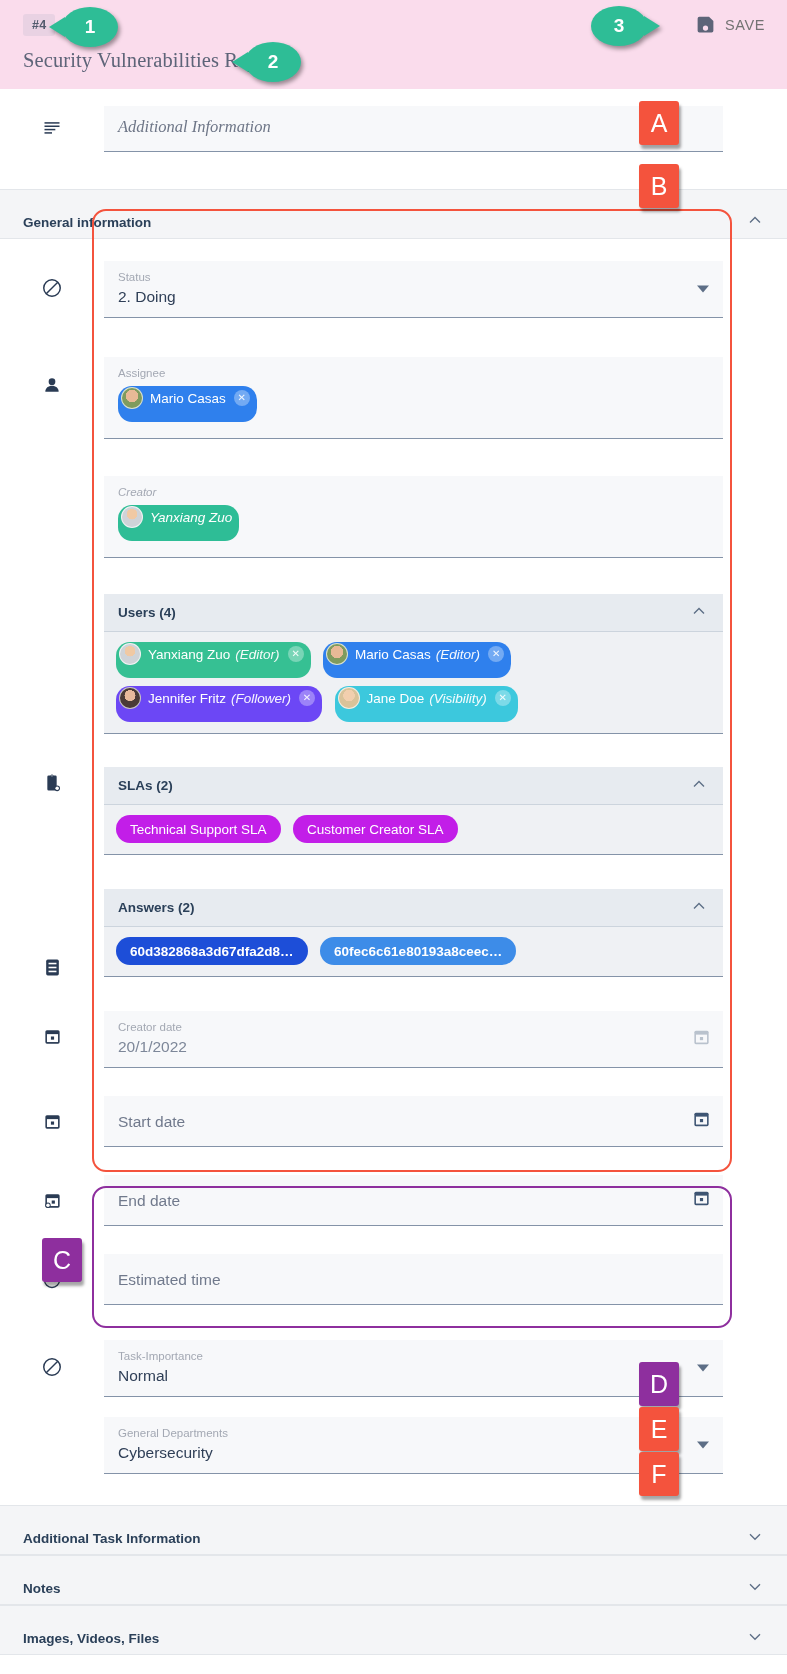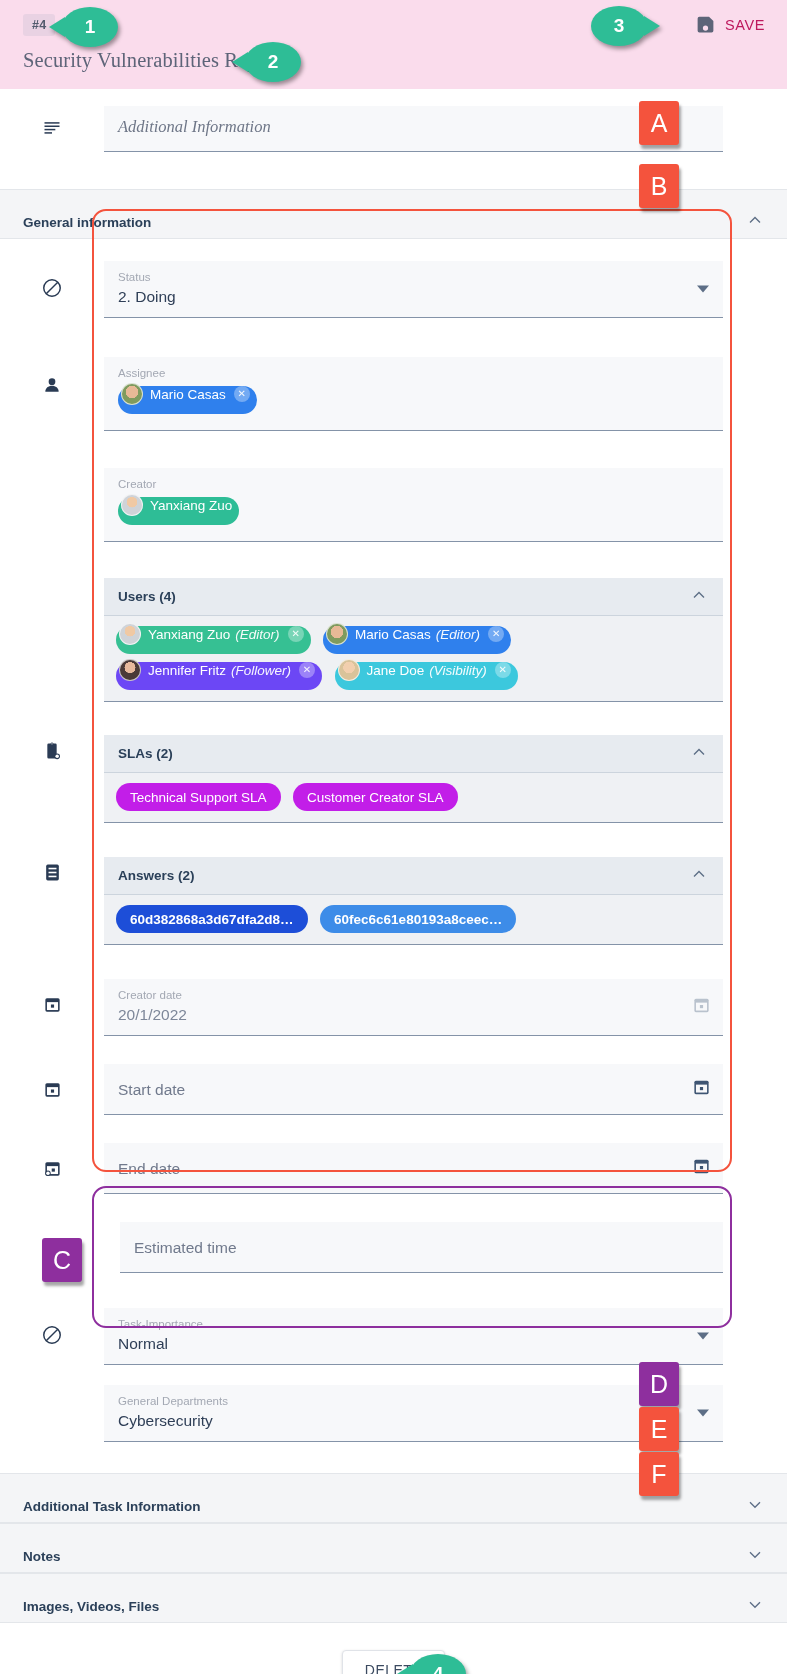--- a/index.html
+++ b/index.html
@@ -36,21 +36,21 @@
     color: #5d6478;
     letter-spacing: .1px;
   }
   .save-area {
     position: absolute;
     right: 22px; top: 14px;
     display: flex; align-items: center; gap: 9px;
   }
   .save-icon { width: 21px; height: 21px; display:block; }
   .save-label {
-    font-size: 14.5px; color: #be185d; font-weight: 500; letter-spacing:.6px;
+    font-size: 14.5px; color: #737373; font-weight: 500; letter-spacing:.6px;
   }
 
   
   .marker {
     position: absolute;
     width: 56px; height: 40px;
     background: #2ebd96;
     border-radius: 50% 50% 50% 50%/ 50% 50% 50% 50%;
     color:#fff;
     font-size: 19px;
@@ -168,21 +168,21 @@
     position:absolute;
     border: 2.2px solid #8e2f9e;
     border-radius: 14px;
     pointer-events:none;
     z-index: 30;
   }
 
   
   .chip{
     display:inline-flex; align-items:center;
-    height: 28px;
+    height: 36px;
     border-radius: 14px;
     padding: 0 7px 12px 3px;
     color:#fff;
     font-size: 13.5px;
     margin: 0 8px 8px 0;
     white-space: nowrap;
     vertical-align: middle;
   }
   .chip.plain{ padding: 0 14px; height:28px; }
   .chip .ava{
@@ -324,21 +324,21 @@
           <span class="ava ava-b"></span>
           <span class="name">Mario Casas</span>
           <span class="x">✕</span>
         </span>
       </div>
     </div>
   </div>
 
   <div class="row" style="margin-top:37px;">
     <div class="gutter"></div>
-    <div class="field" style="min-height:62px;">
+    <div class="field" style="min-height:62px;font-style:italic;">
       <div class="field-label">Creator</div>
       <div style="margin-top:5px;">
         <span class="chip" style="background:#2ebd96;">
           <span class="ava ava-a"></span>
           <span class="name">Yanxiang Zuo</span>
         </span>
       </div>
     </div>
   </div>
 
@@ -404,21 +404,21 @@
         <span class="chip plain" style="background:#c21ee8;">
           <span>Technical Support SLA</span>
         </span>
         <span class="chip plain" style="background:#c21ee8;">
           <span>Customer Creator SLA</span>
         </span>
       </div>
     </div>
   </div>
 
-  <div class="row" style="margin-top:34px;">
+  <div class="row" style="margin-top:34px;align-items:flex-end;">
     <div class="gutter" style="padding-top:6px;">
       <svg width="19" height="19" viewBox="0 0 24 24" fill="#2a3b54">
         <rect x="4" y="2" width="16" height="20" rx="2"></rect>
         <rect x="7" y="6" width="10" height="2" fill="#fff"></rect>
         <rect x="7" y="11" width="10" height="2" fill="#fff"></rect>
         <rect x="7" y="16" width="10" height="2" fill="#fff"></rect>
       </svg>
     </div>
     <div class="subwrap">
       <div class="subpanel-head">
@@ -496,21 +496,21 @@
       <span class="cal-icon">
         <svg width="19" height="19" viewBox="0 0 24 24" fill="#3e5573">
           <rect x="3" y="4" width="18" height="17" rx="2"></rect>
           <rect x="5" y="9" width="14" height="10" fill="#f7f8fa"></rect>
           <rect x="10" y="12" width="4" height="4" fill="#3e5573"></rect>
         </svg>
       </span>
     </div>
   </div>
 
-  <div class="row" style="margin-top:28px;padding-left:16px;">
+  <div class="row" style="margin-top:28px;">
     <div class="gutter" style="padding-top:16px;">
       <svg width="20" height="20" viewBox="0 0 24 24" fill="none" stroke="#2a3b54" stroke-width="1.6">
         <circle cx="12" cy="12" r="9"></circle>
           <polyline points="12,6.5 12,12 16,14"></polyline>
       </svg>
     </div>
     <div class="field">
       <div class="field-placeholder">Estimated time</div>
     </div>
   </div>

